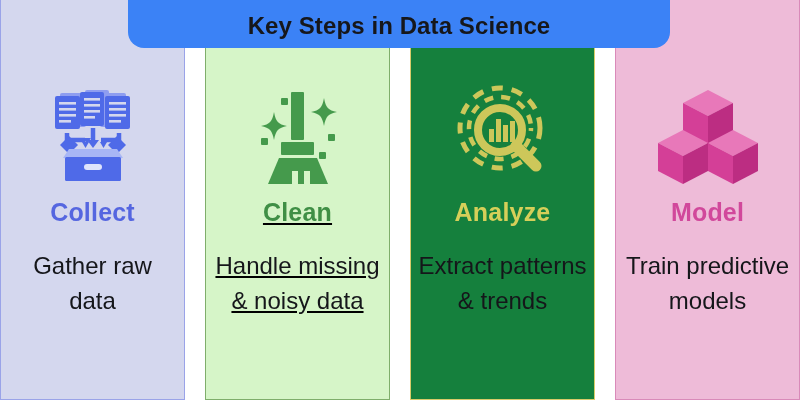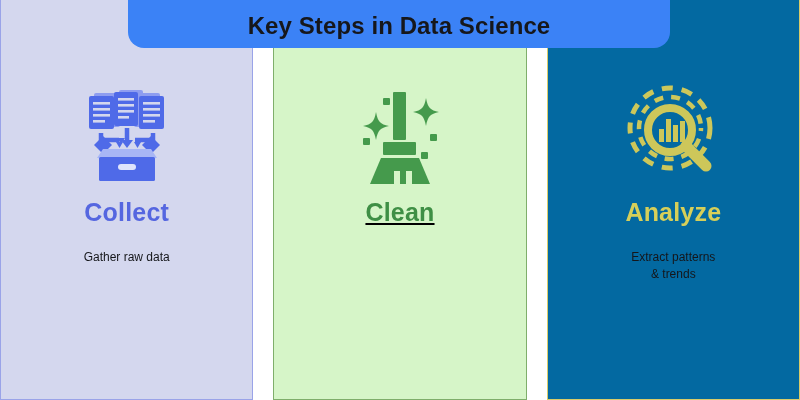--- a/index.html
+++ b/index.html
@@ -51,21 +51,21 @@
   }
   .panel-title {
     margin-top: 12px;
     font-size: 25px;
     font-weight: bold;
     letter-spacing: 0.2px;
     line-height: 1;
   }
   .panel-caption {
     margin-top: 24px;
-    font-size: 12px;
+    font-size: 24px;
     color: #15161a;
     text-align: center;
     line-height: 1.45;
     width: 92%;
     white-space: pre-line;
   }
 
   
   .title-card {
     position: absolute;
@@ -174,23 +174,25 @@
             <path d="M27 28 c2 10 4 12 13 14 c-9 2 -11 4 -13 14 c-2 -10 -4 -12 -13 -14 c9 -2 11 -4 13 -14 z" transform="translate(4,6)"></path>
             <path d="M81 20 c2 10 4 12 13 14 c-9 2 -11 4 -13 14 c-2 -10 -4 -12 -13 -14 c9 -2 11 -4 13 -14 z"></path>
             <rect x="38" y="20" width="7" height="7" rx="1"></rect>
             <rect x="18" y="60" width="7" height="7" rx="1"></rect>
             <rect x="85" y="56" width="7" height="7" rx="1"></rect>
             <rect x="76" y="74" width="7" height="7" rx="1"></rect>
           </g>
         </svg>
       </div>
       <div class="panel-title" style="color: rgb(63, 143, 69);">Clean</div>
-    </div>
-
-    <div class="panel" id="panel-2" style="background: #0369a1; border-left: 1.5px solid rgb(216, 204, 106); border-right: 1.5px solid rgb(216, 204, 106); border-bottom: 1.5px solid rgb(216, 204, 106);">
+      <div class="panel-caption">Handle missing
+&amp; noisy data</div>
+    </div>
+
+    <div class="panel" id="panel-2" style="background: #15803d; border-left: 1.5px solid rgb(216, 204, 106); border-right: 1.5px solid rgb(216, 204, 106); border-bottom: 1.5px solid rgb(216, 204, 106);">
       <div class="panel-icon">
         <svg width="110" height="110" viewBox="0 0 110 110" aria-hidden="true">
 
           <g fill="none" stroke="#cdc75a" stroke-width="5" stroke-linecap="butt">
             <circle cx="52" cy="50" r="40" stroke-dasharray="11 9"></circle>
             <circle cx="52" cy="50" r="31" stroke-dasharray="9 8" stroke-width="4.5" stroke-dashoffset="6"></circle>
           </g>
 
           <circle cx="52" cy="52" r="22" fill="none" stroke="#cdc75a" stroke-width="8"></circle>
 
@@ -202,20 +204,47 @@
             <rect x="55" y="47" width="5" height="17"></rect>
             <rect x="62" y="43" width="5" height="21"></rect>
           </g>
         </svg>
       </div>
       <div class="panel-title" style="color: rgb(214, 207, 89);">Analyze</div>
       <div class="panel-caption">Extract patterns
 &amp; trends</div>
     </div>
 
+    <div class="panel" id="panel-3" style="background: rgb(238, 187, 216); border-left: 1.5px solid rgb(217, 138, 185); border-right: 1.5px solid rgb(217, 138, 185); border-bottom: 1.5px solid rgb(217, 138, 185);">
+      <div class="panel-icon">
+        <svg width="110" height="110" viewBox="0 0 110 110" aria-hidden="true">
+
+          <g>
+            <path d="M55 12 L80 25 L55 38 L30 25 Z" fill="#e878b9"></path>
+            <path d="M30 25 L55 38 L55 66 L30 53 Z" fill="#d43f97"></path>
+            <path d="M80 25 L80 53 L55 66 L55 38 Z" fill="#bc2d82"></path>
+          </g>
+
+          <g>
+            <path d="M30 52 L55 65 L30 78 L5 65 Z" fill="#e878b9"></path>
+            <path d="M5 65 L30 78 L30 106 L5 93 Z" fill="#d43f97"></path>
+            <path d="M55 65 L55 93 L30 106 L30 78 Z" fill="#bc2d82"></path>
+          </g>
+
+          <g>
+            <path d="M80 52 L105 65 L80 78 L55 65 Z" fill="#e878b9"></path>
+            <path d="M55 65 L80 78 L80 106 L55 93 Z" fill="#d43f97"></path>
+            <path d="M105 65 L105 93 L80 106 L80 78 Z" fill="#bc2d82"></path>
+          </g>
+        </svg>
+      </div>
+      <div class="panel-title" style="color: rgb(209, 72, 155);">Model</div>
+      <div class="panel-caption">Train predictive
+models</div>
+    </div>
 
   </div>
 
   <div class="title-card">
     <div class="title-text">Key Steps in Data Science</div>
   </div>
 
 </div>
 
 </body></html>

